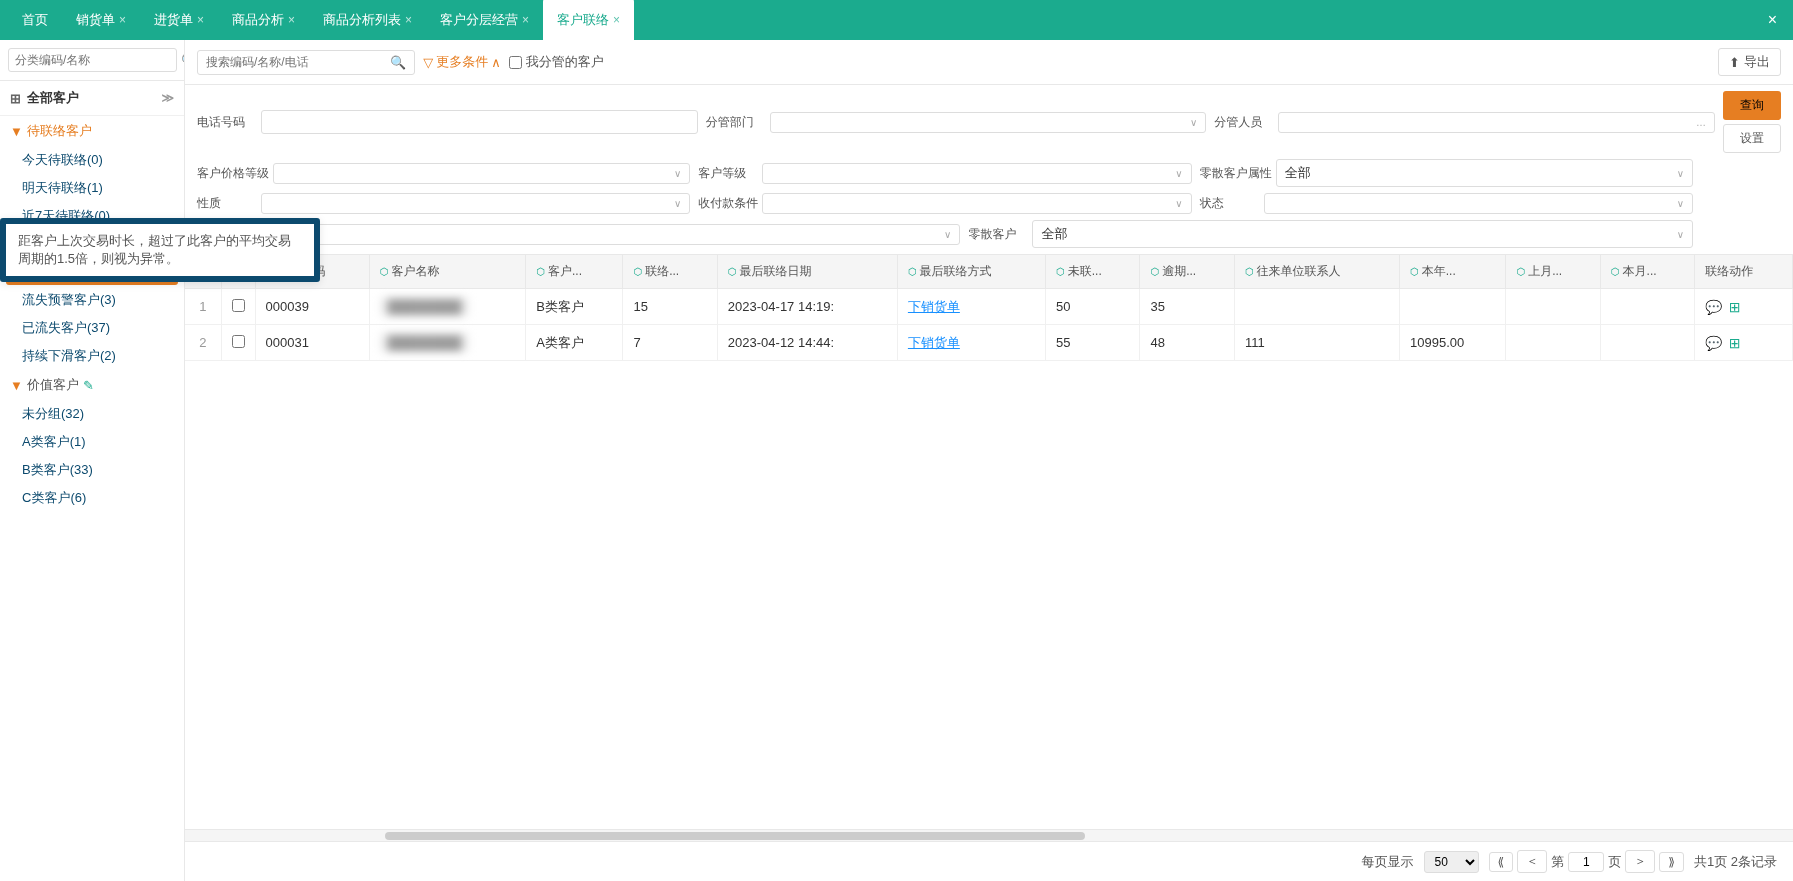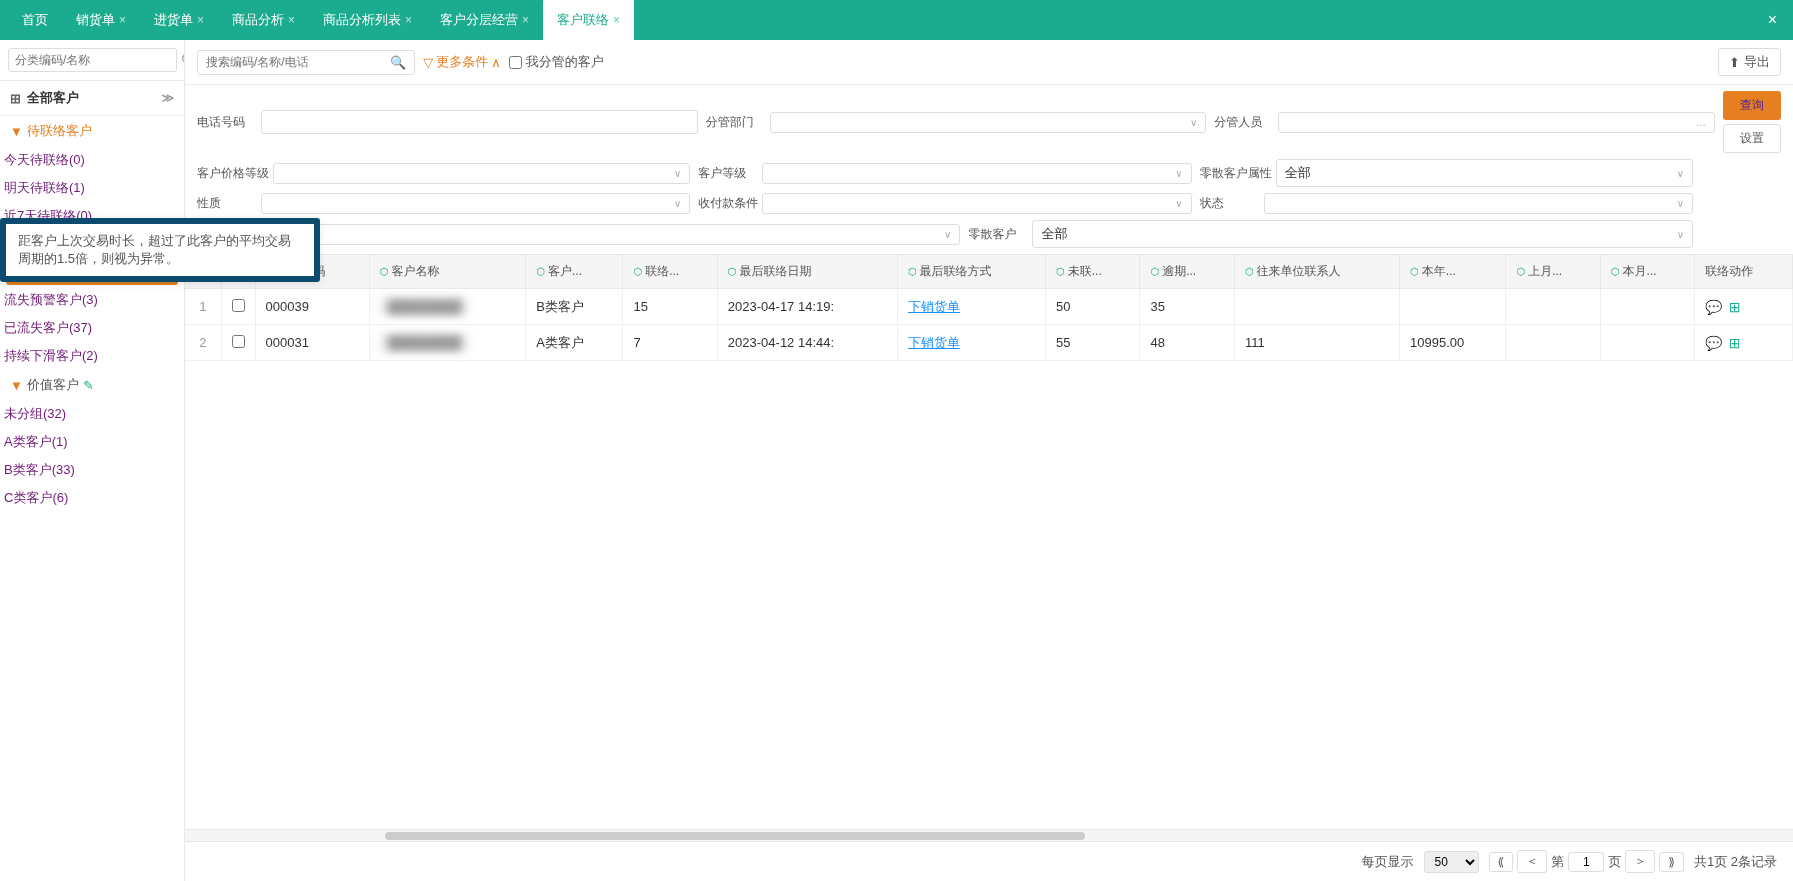--- a/index.html
+++ b/index.html
@@ -95,22 +95,22 @@
     .sidebar-group-header {
       display: flex;
       align-items: center;
       padding: 6px 10px;
       color: #e67e22;
       font-size: 12px;
       cursor: pointer;
     }
     .sidebar-group-header .triangle { margin-right: 4px; }
     .sidebar-item {
-      padding: 5px 10px 5px 4px;
-      color: #701a75;
+      padding: 5px 10px 5px 22px;
+      color: #0c4a6e;
       font-size: 12px;
       cursor: pointer;
       white-space: nowrap;
     }
     .sidebar-item.highlight { background: #e67e22; color: white; border-radius: 3px; margin: 1px 6px; padding: 4px 8px; }
 
     .sidebar-price-header {
       display: flex;
       align-items: center;
       padding: 6px 10px;
@@ -248,21 +248,21 @@
       font-size: 12px;
       outline: none;
     }
     .filter-actions {
       display: flex;
       flex-direction: column;
       gap: 4px;
     }
     .btn-query {
       background: #e67e22;
-      color: #4c1d95;
+      color: #000000;
       border: none;
       border-radius: 3px;
       padding: 6px 16px;
       cursor: pointer;
       font-size: 12px;
     }
     .btn-settings {
       background: white;
       color: #555;
       border: 1px solid #ddd;

